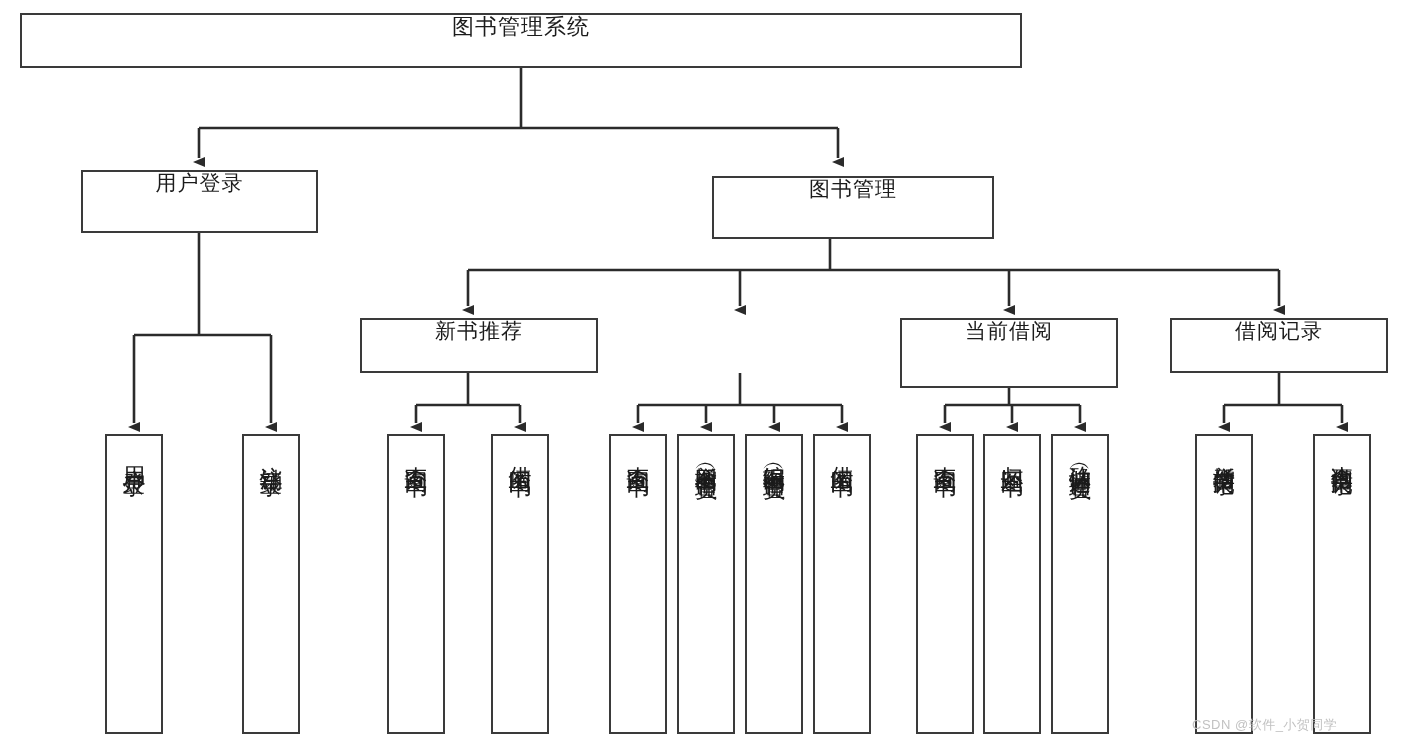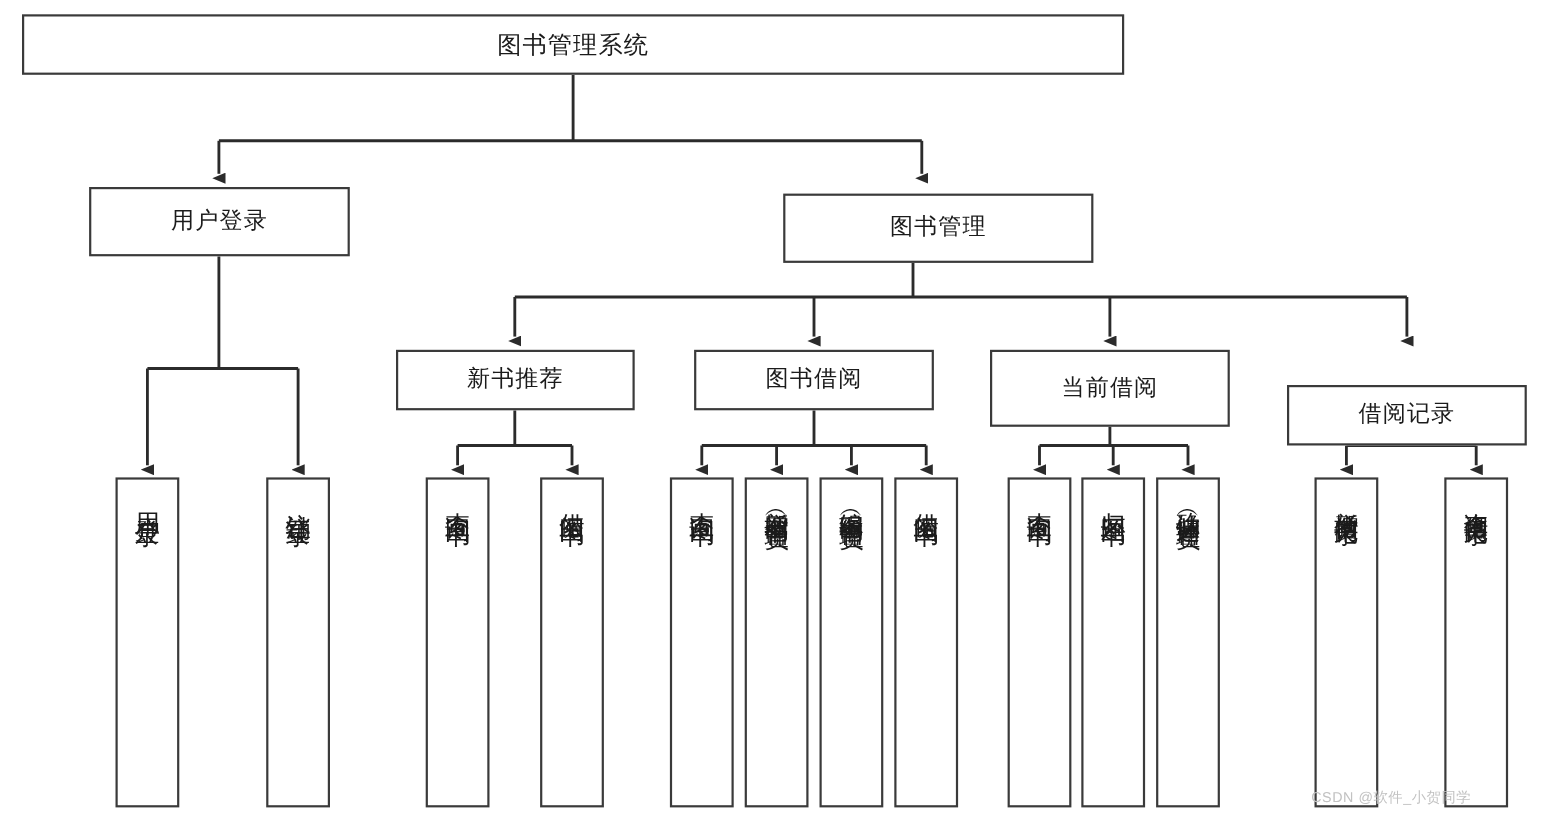--- a/index.html
+++ b/index.html
@@ -24,21 +24,20 @@
     width: 1405px;
     height: 747px;
     pointer-events: none;
   }
   .node {
     position: absolute;
     box-sizing: border-box;
     background: #ffffff;
     border: 2px solid #3a3a3a;
     display: flex;
-    align-items: center;
     justify-content: center;
     color: #1b1b1b;
   }
   .node .label {
     display: block;
     text-align: center;
     line-height: 1.05;
   }
   
   .node.horiz .label {
@@ -133,30 +132,27 @@
     <span class="label">图书管理系统</span>
   </div>
 
   <div class="node horiz" style="left:81px; top:170px; width:237px; height:63px;">
     <span class="label">用户登录</span>
   </div>
   <div class="node horiz" style="left:712px; top:176px; width:282px; height:63px;">
     <span class="label">图书管理</span>
   </div>
 
-  <div class="node horiz" style="left:360px; top:318px; width:217px; height:55px;">
+  <div class="node horiz" style="left:360px; top:318px; width:238px; height:55px;">
     <span class="label">新书推荐</span>
-  </div>
-  <div class="node horiz" style="left:631px; top:318px; width:218px; height:55px;">
-    <span class="label">图书借阅</span>
   </div>
   <div class="node horiz" style="left:900px; top:318px; width:218px; height:70px;">
     <span class="label">当前借阅</span>
   </div>
-  <div class="node horiz" style="left:1170px; top:318px; width:218px; height:55px;margin-top:32px;">
+  <div class="node horiz" style="left:1170px; top:318px; width:218px; height:55px;">
     <span class="label">借阅记录</span>
   </div>
 
   <div class="node vert" style="left:105px; top:434px; width:58px; height:300px;">
     <span class="label">用户登录</span>
   </div>
   <div class="node vert" style="left:242px; top:434px; width:58px; height:300px;">
     <span class="label">注销登录</span>
   </div>
 

